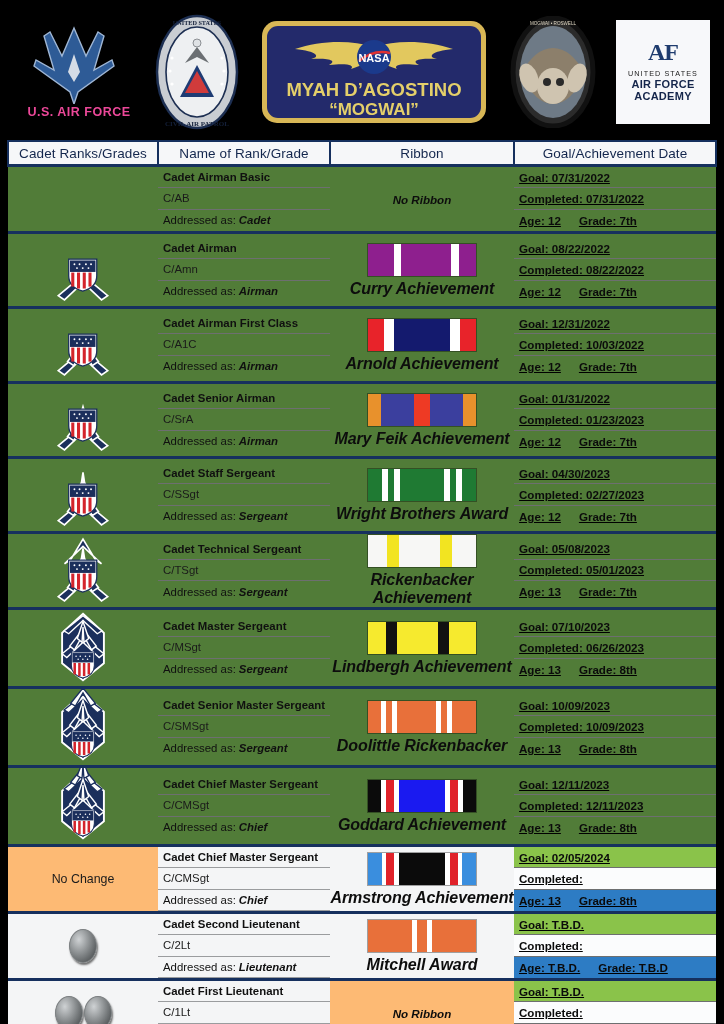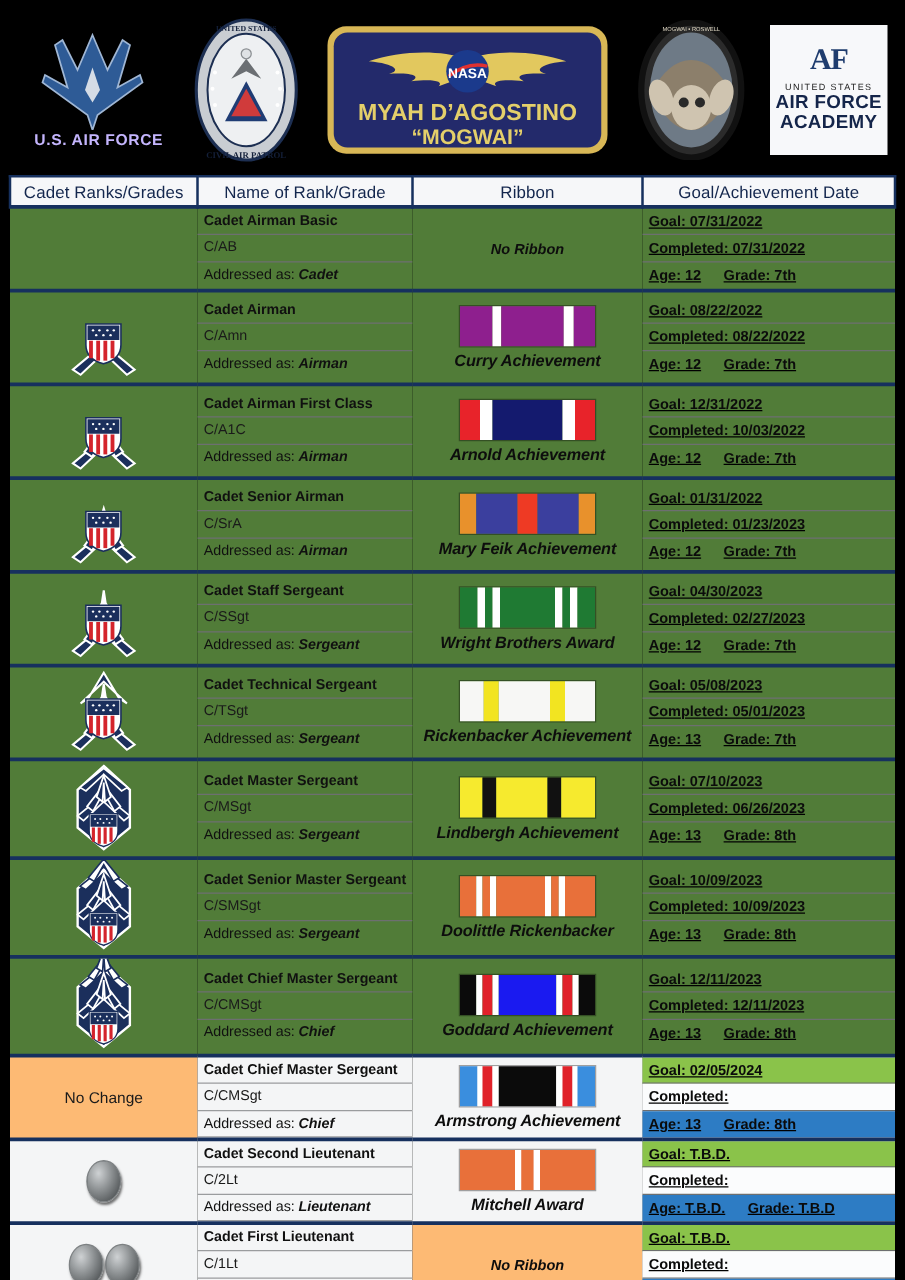--- a/index.html
+++ b/index.html
@@ -3,29 +3,29 @@
 <meta charset="utf-8">
 <style>
   html,body{margin:0;padding:0;background:#000;}
   body{width:724px;height:1024px;overflow:hidden;font-family:"Liberation Sans",sans-serif;}
   .page{width:724px;height:1024px;background:#000;position:relative;box-sizing:border-box;}
 
   
   .header{height:140px;display:flex;align-items:center;justify-content:space-between;padding:4px 14px 0 14px;box-sizing:border-box;}
   .logo-usaf{width:120px;height:120px;position:relative;display:flex;flex-direction:column;align-items:center;justify-content:center;}
   .usaf-mark{width:92px;height:78px;position:relative;}
-  .usaf-text{color:#c4b5fd;font-weight:bold;font-size:12.5px;letter-spacing:.5px;margin-top:1px;margin-left:10px;}
+  .usaf-text{color:#ec4899;font-weight:bold;font-size:12.5px;letter-spacing:.5px;margin-top:1px;margin-left:10px;}
 
   .logo-cap{width:86px;height:118px;}
   .logo-patch{width:230px;height:110px;}
   .logo-mogwai{width:88px;height:112px;}
   .logo-afa{width:94px;height:104px;background:#f7f8fa;display:flex;flex-direction:column;align-items:center;justify-content:center;}
   .afa-af{font-family:"Liberation Serif",serif;font-weight:bold;font-size:24px;color:#1f3c6e;line-height:.95;letter-spacing:-1px;}
   .afa-us{font-size:7.2px;color:#1a1a1a;letter-spacing:1.1px;margin-top:5px;}
-  .afa-l1,.afa-l2{font-size:15px;font-weight:bold;color:#14254a;letter-spacing:.3px;line-height:1.12;}
+  .afa-l1,.afa-l2{font-size:11px;font-weight:bold;color:#14254a;letter-spacing:.3px;line-height:1.12;}
 
   
   .tbl{width:700px;margin:0 auto;border-collapse:collapse;table-layout:fixed;}
   .tbl td,.tbl th{padding:0;margin:0;}
 
   .colhead{background:#f6f7f9;color:#13264d;font-weight:normal;font-size:13.5px;text-align:center;height:22px;
            border:2px solid #16305e;letter-spacing:.1px;}
   .cell-rank{width:148px;}
   .cell-name{width:170px;}
   .cell-ribbon{width:182px;}
@@ -52,21 +52,21 @@
   .dline:last-child{border-bottom:none;align-items:center;}
   .dline .sp{padding-left:18px;}
   .d-goal{background:#8ac34a;}
   .d-done{background:#fbfcfd;}
   .d-age{background:#2d7cc4;color:#0a0a0a;}
 
   
   .ribwrap{height:100%;display:flex;flex-direction:column;align-items:center;justify-content:center;}
   .ribbon{width:110px;height:34px;display:flex;border:1px solid rgba(0,0,0,.35);box-sizing:border-box;}
   .ribbon span{display:block;height:100%;}
-  .riblabel{font-size:13px;font-weight:bold;font-style:italic;color:#0d0d0d;margin-top:3px;text-align:center;
+  .riblabel{font-size:16px;font-weight:bold;font-style:italic;color:#0d0d0d;margin-top:3px;text-align:center;
             letter-spacing:-.1px;}
   .noribbon{font-size:11.6px;font-weight:bold;font-style:italic;color:#0d0d0d;}
 
   
   .rankwrap{height:100%;display:flex;align-items:center;justify-content:center;}
   .nochange{font-size:12.4px;color:#1b1b1b;}
 
   
   .bars{display:flex;align-items:center;justify-content:center;gap:1px;}
   .bar{width:28px;height:34px;border-radius:50%/50%;

